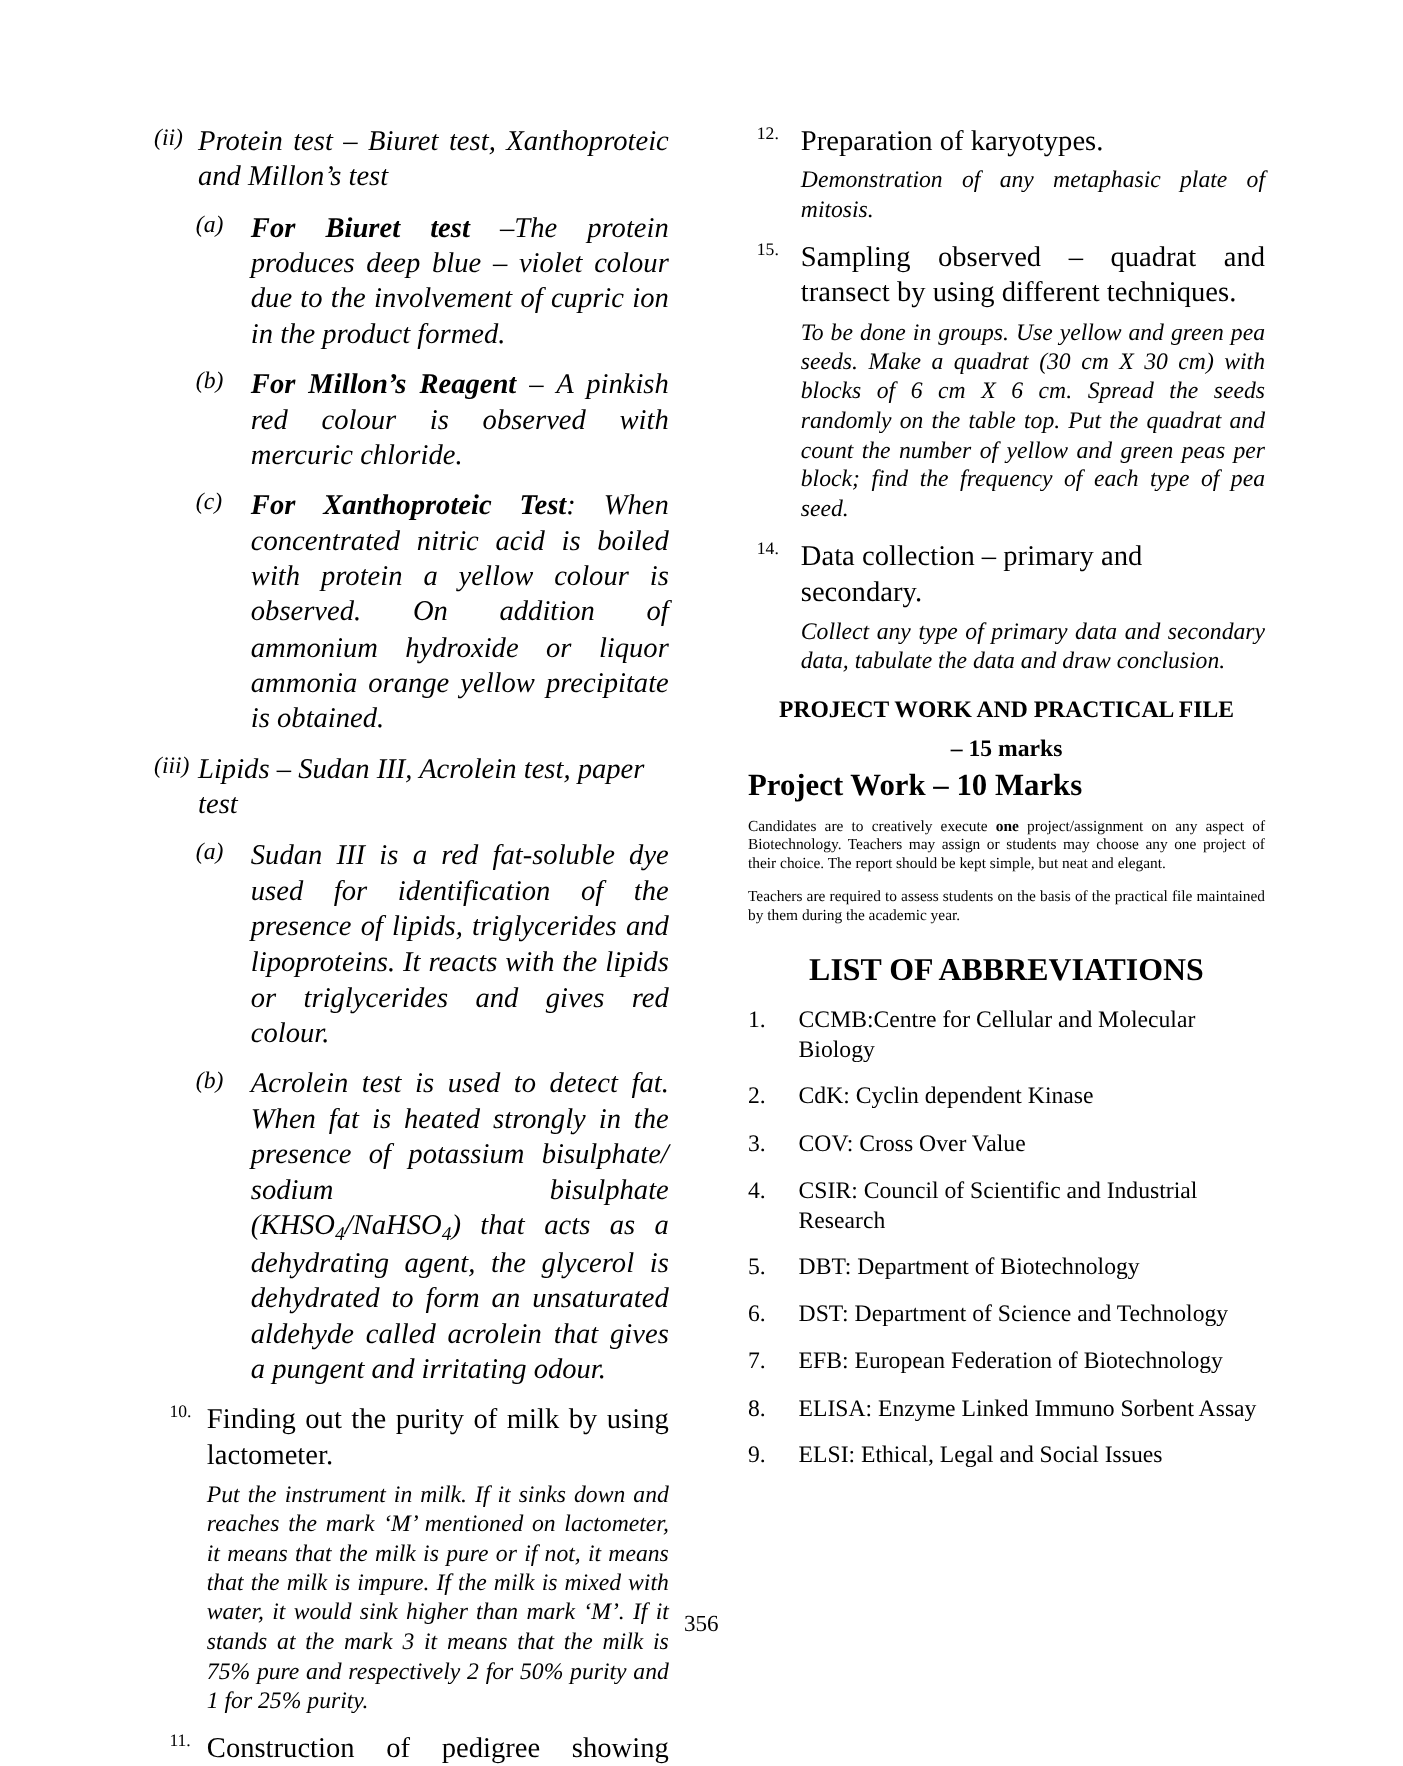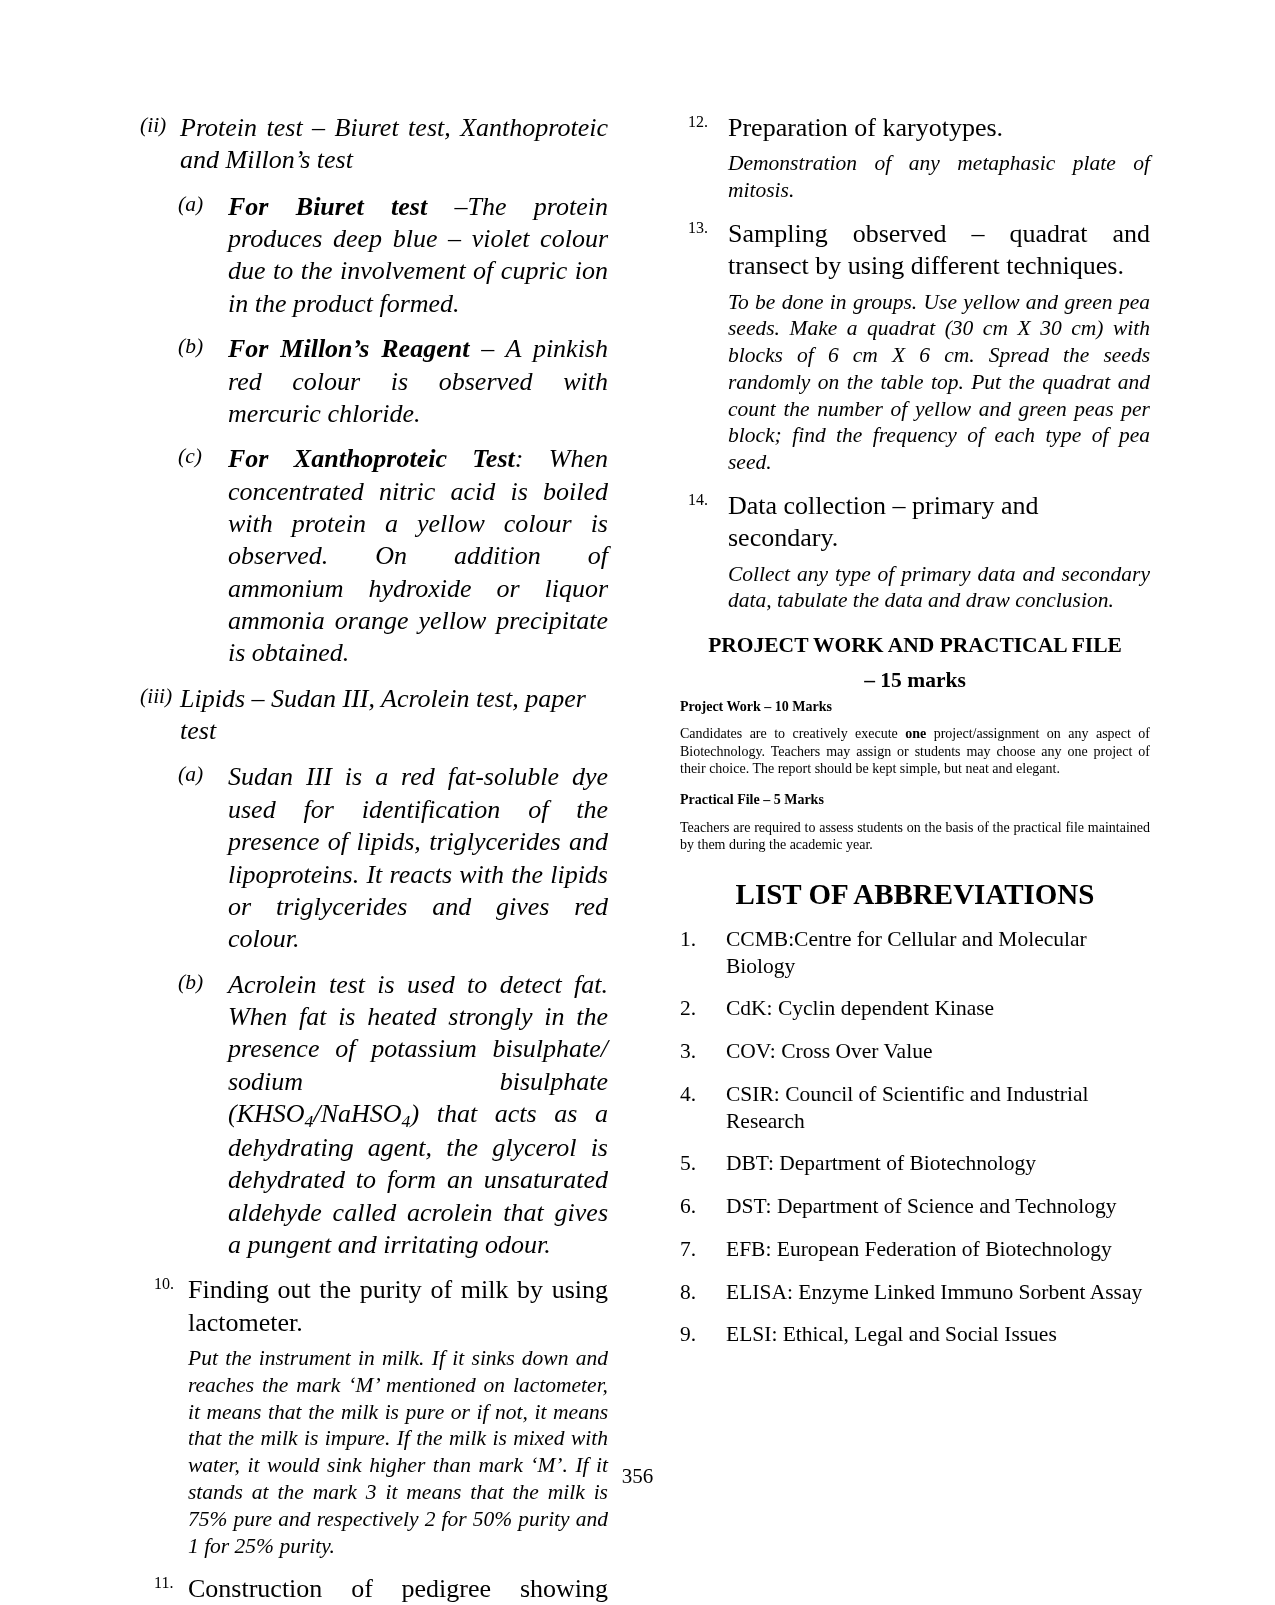--- a/index.html
+++ b/index.html
@@ -130,21 +130,21 @@
   .heading-right {
     text-align: center;
     font-weight: bold;
     font-size: 21.5px;
     line-height: 1.245;
     margin: 8px 0 0 0;
   }
   .heading-left {
     text-align: left;
     font-weight: bold;
-    font-size: 14px;
+    font-size: 28px;
     line-height: 1.245;
     margin: 4px 0 10px 0;
   }
   .heading-left.spaced { margin-top: 14px; }
   .heading-abbrev {
     text-align: center;
     font-weight: bold;
     font-size: 29px;
     line-height: 1.245;
     margin: 22px 0 14px 0;
@@ -229,38 +229,37 @@
 
     <div class="col col-right">
 
       <div class="lvl-num num-right">
         <span class="marker">12.</span>
         <div class="para" style="text-align:left">Preparation of karyotypes.</div>
         <div class="note">Demonstration of any metaphasic plate of mitosis.</div>
       </div>
 
       <div class="lvl-num num-right">
-        <span class="marker">13.</span>
+        <span class="marker">15.</span>
         <div class="para">Sampling observed – quadrat and transect by using different techniques.</div>
         <div class="note">To be done in groups. Use yellow and green pea seeds. Make a quadrat (30 cm X 30 cm) with blocks of 6 cm X 6 cm. Spread the seeds randomly on the table top.  Put the quadrat and count the number of yellow and green peas per block; find the frequency of each type of pea seed.</div>
       </div>
 
       <div class="lvl-num num-right">
         <span class="marker">14.</span>
         <div class="para" style="text-align:left">Data collection – primary and secondary.</div>
         <div class="note note-nogap">Collect any type of primary data and secondary data, tabulate the data and draw conclusion.</div>
       </div>
 
       <div class="heading-center">PROJECT WORK AND PRACTICAL FILE</div>
       <div class="heading-right">– 15 marks</div>
       <div class="heading-left">Project Work – 10 Marks</div>
 
       <div class="body-para"><span>Candidates are to creatively execute </span><span class="bold">one</span><span> project/assignment on any aspect of Biotechnology. Teachers may assign or students may choose any one project of their choice. The report should be kept simple, but neat and elegant.</span></div>
 
-      <div class="heading-left spaced">Practical File – 5 Marks</div>
       <div class="body-para">Teachers are required to assess students on the basis of the practical file maintained by them during the academic year.</div>
 
       <div class="heading-abbrev">LIST OF ABBREVIATIONS</div>
 
       <div class="abbr">
         <span class="marker">1.</span>
         <span>CCMB:Centre for Cellular and Molecular Biology</span>
       </div>
       <div class="abbr">
         <span class="marker">2.</span>

